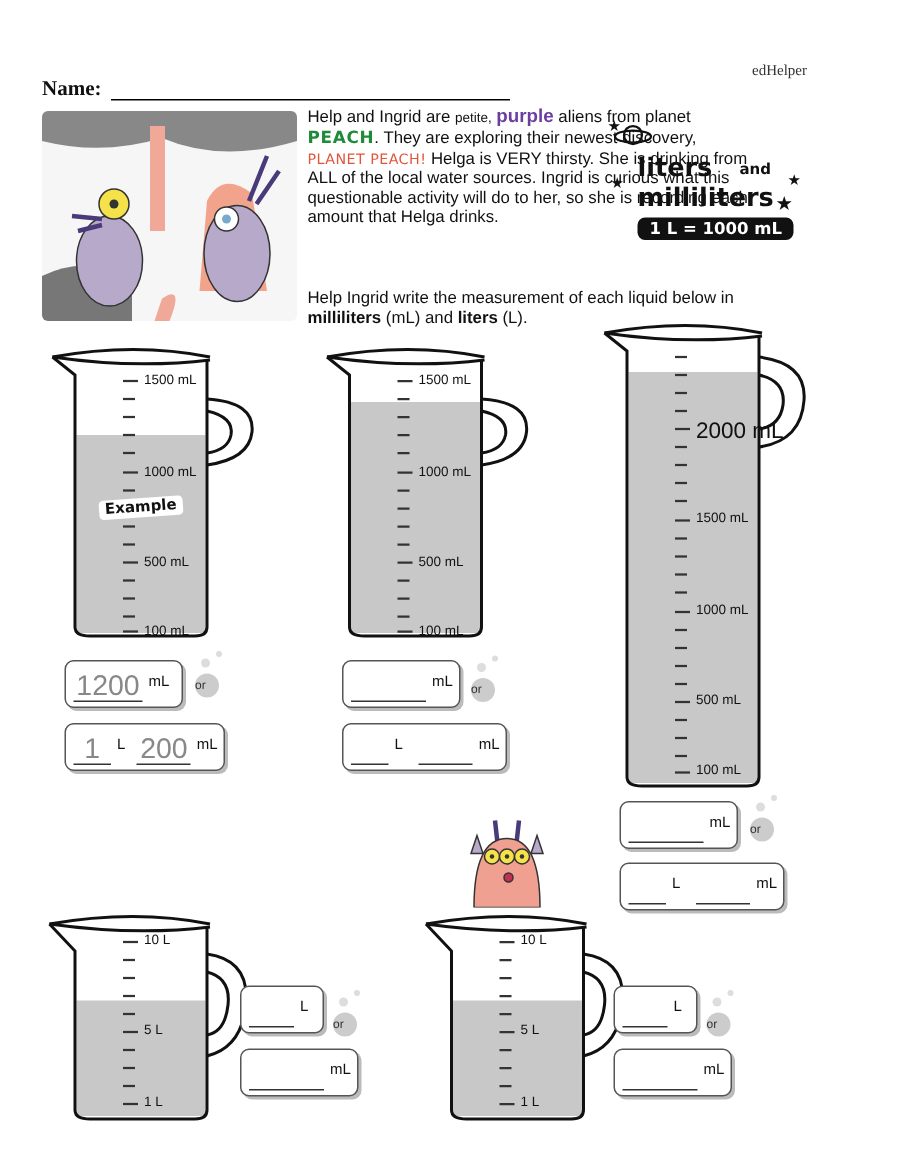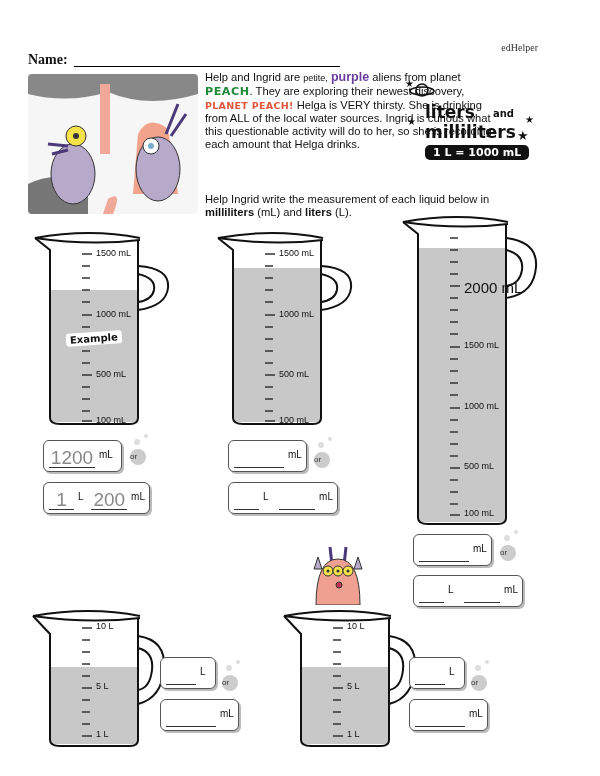--- a/index.html
+++ b/index.html
@@ -5,21 +5,21 @@
   html,body{margin:0;padding:0;background:#ffffff;}
   body{width:600px;height:776px;position:relative;overflow:hidden;font-family:"Liberation Sans",sans-serif;color:#111;}
   .abs{position:absolute;}
   .brand{right:62px;top:42px;font-family:"Liberation Serif",serif;font-size:10px;color:#333;}
   .name-lbl{left:28px;top:52px;font-family:"Liberation Serif",serif;font-weight:bold;font-size:14px;}
   .name-line{left:74px;top:66px;width:266px;border-bottom:1.5px solid #000;height:0;}
   .story{left:205px;top:71px;width:300px;font-size:11.2px;line-height:13.3px;}
   .story .small{font-size:9px;}
   .story .purple{color:#6a3fa0;font-weight:bold;font-size:12.5px;}
   .story .pickle{color:#1f8a3a;font-weight:bold;font-family:"DejaVu Sans",sans-serif;letter-spacing:.5px;}
-  .story .peach{color:#e0563a;font-weight:bold;font-family:"DejaVu Sans",sans-serif;font-size:9.5px;letter-spacing:.3px;}
+  .story .peach{color:#e0563a;font-weight:normal;font-family:"DejaVu Sans",sans-serif;font-size:9.5px;letter-spacing:.3px;}
   .help{left:205px;top:193px;width:300px;font-size:11.2px;line-height:13.3px;}
   .title-block{left:403px;top:72px;width:140px;height:90px;}
   .title-metric{position:absolute;left:32px;top:-4px;font-family:"DejaVu Serif",serif;font-style:italic;font-weight:bold;font-size:30px;letter-spacing:-1px;}
   .title-liters{position:absolute;left:22px;top:30px;font-family:"DejaVu Sans",sans-serif;font-weight:bold;font-size:17px;}
   .title-and{position:absolute;left:90px;top:36px;font-family:"DejaVu Sans",sans-serif;font-weight:bold;font-size:10px;}
   .title-ml{position:absolute;left:22px;top:50px;font-family:"DejaVu Sans",sans-serif;font-weight:bold;font-size:17px;}
   .title-eq{position:absolute;left:22px;top:73px;background:#111;color:#fff;border-radius:5px;padding:1px 8px;font-family:"DejaVu Sans",sans-serif;font-weight:bold;font-size:11px;}
   .star{position:absolute;font-size:10px;color:#111;}
   .illus{left:28px;top:74px;width:170px;height:140px;background:#f6f6f6;border-radius:4px;overflow:hidden;}
   svg{display:block;}

